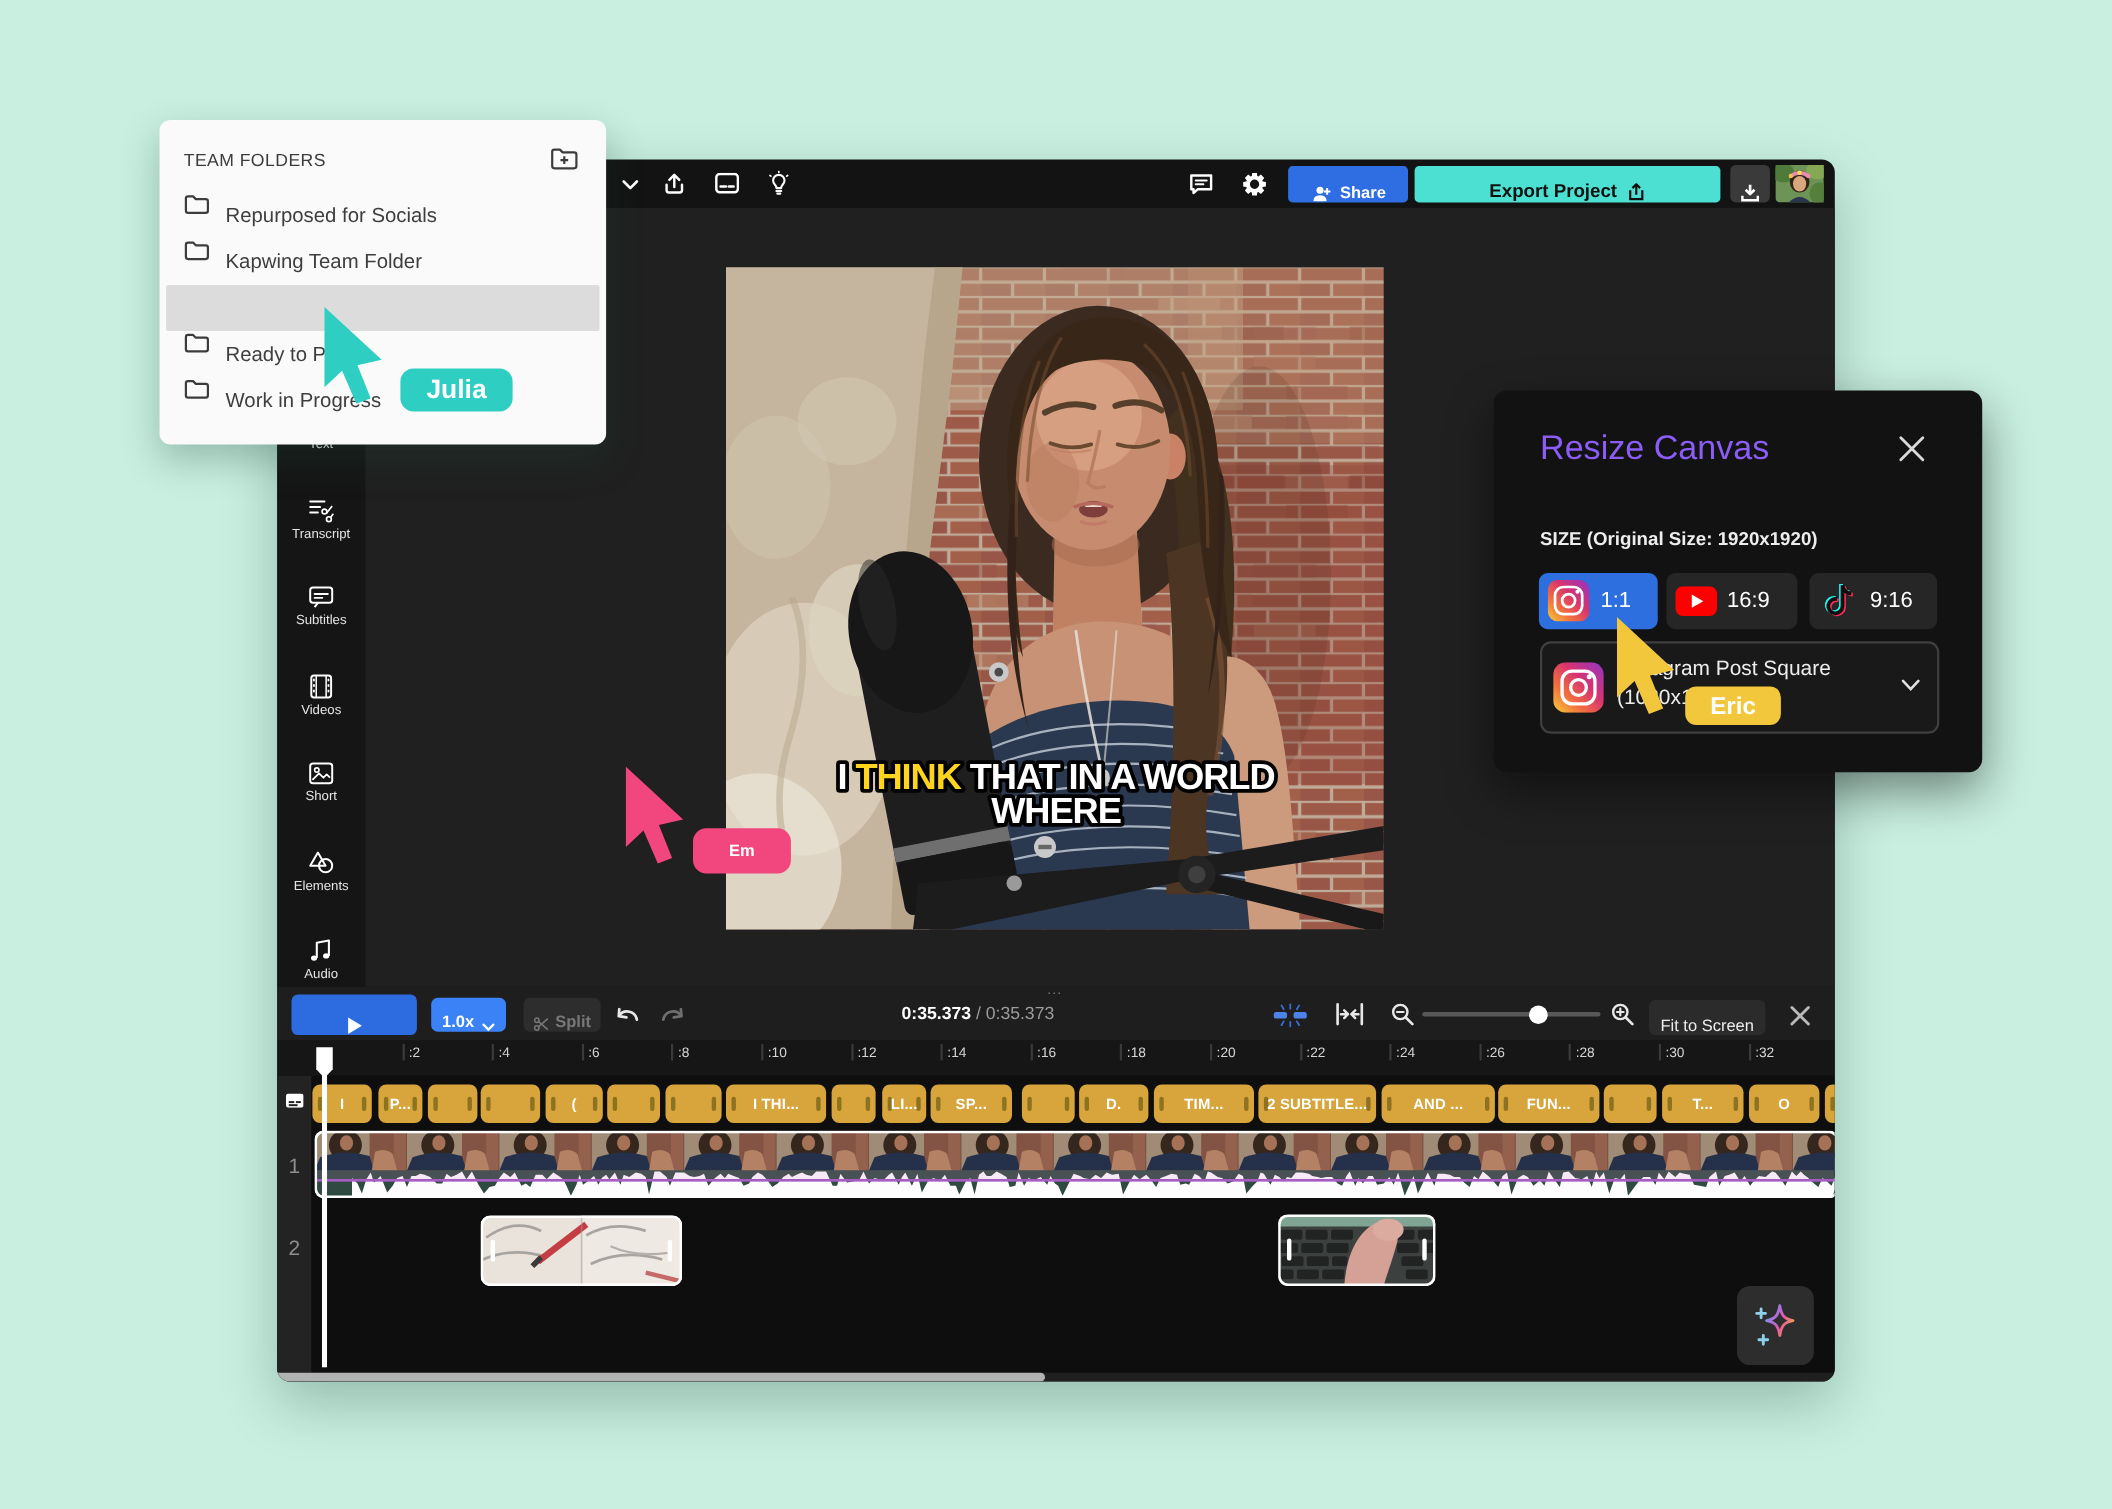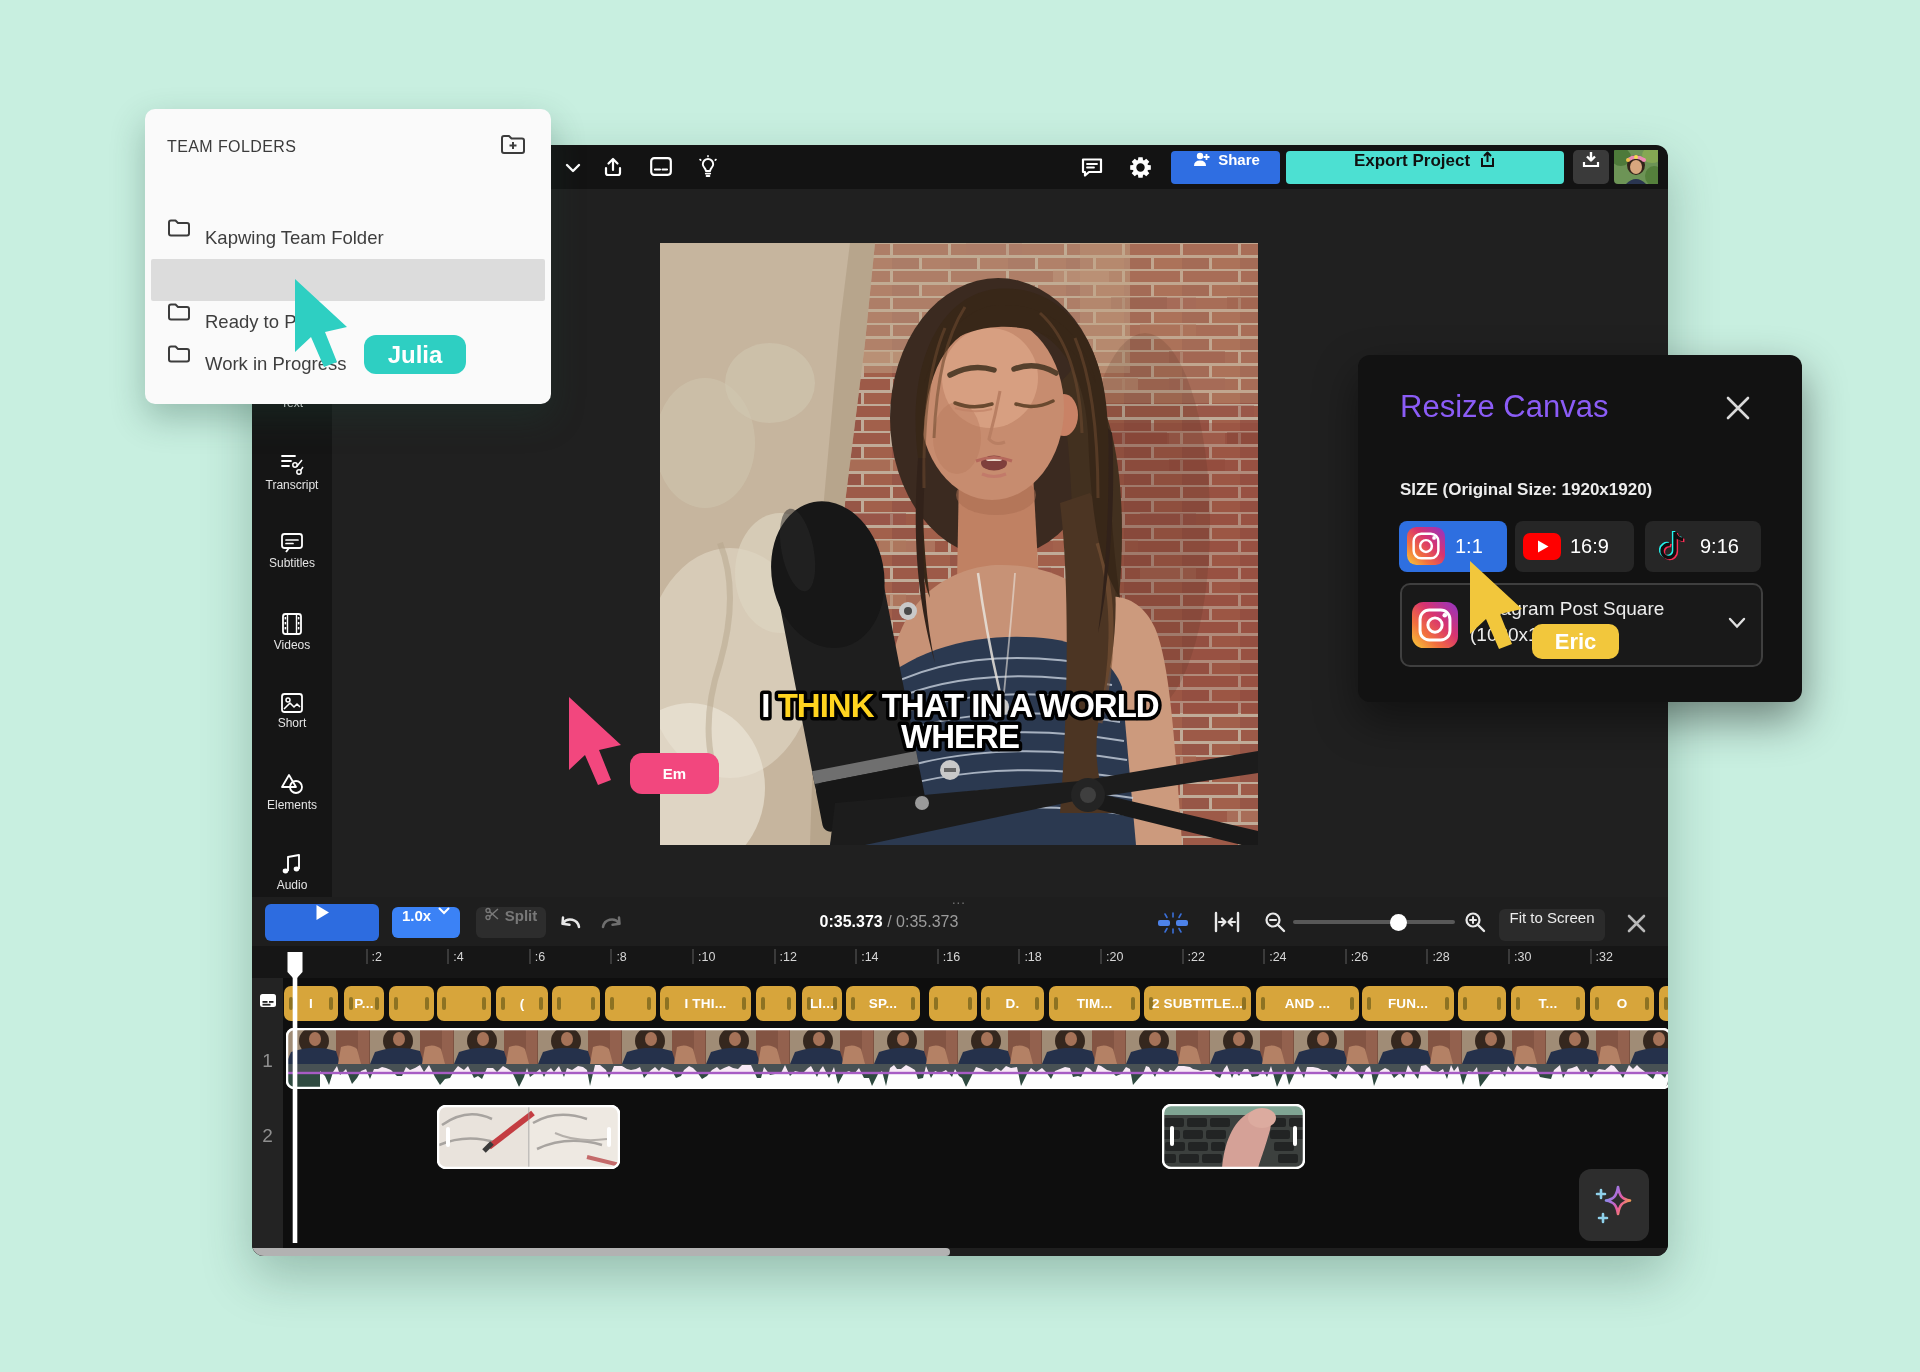--- a/index.html
+++ b/index.html
@@ -6,21 +6,21 @@
 .page { position:relative; width:1920px; height:1372px; background:#c8efe0; overflow:hidden; }
 .abs { position:absolute; }
 .window { position:absolute; left:252px; top:145px; width:1416px; height:1111px;
   background:#131313; border-radius:12px; overflow:hidden;
   box-shadow:0 20px 50px rgba(20,60,45,.28); }
 .window > * { position:absolute; }
 .canvas { left:80px; top:44px; width:1336px; height:708px; background:#202020; }
 .sidebar { left:0; top:44px; width:80px; height:708px; background:#151515; }
 .sideitem { position:absolute; width:80px; text-align:center; color:#e4e4e4; font-size:12px; }
 .sideitem svg { display:block; margin:0 auto; }
-.btn { display:flex; align-items:flex-start; justify-content:center; }
+.btn { display:flex; align-items:flex-end; justify-content:center; }
 .cbar { left:0; top:752px; width:1416px; height:49px; background:#1e1e1e; }
 .cbar > * { position:absolute; }
 .ruler { left:0; top:801px; width:1416px; height:32px; background:#161616; }
 .tick { position:absolute; top:3px; width:2px; height:15px; background:#3a3a3a; }
 .tlab { position:absolute; top:4px; font-weight:400; font-style:normal; font-size:12.5px; color:#d6d6d6; }
 .tracks { left:0; top:833px; width:1416px; height:270px; background:#0e0e0e; }
 .tracks > * { position:absolute; }
 .sclip { position:absolute; top:8px; height:35px; background:#d7a53b; border-radius:7px;
   color:#fff; font-weight:700; font-size:13.5px; display:flex; align-items:center; justify-content:center; overflow:hidden; }
 .sclip .h { position:absolute; top:11px; width:4px; height:13px; background:#8d7222; border-radius:2px; }
@@ -816,20 +816,26 @@
     <rect x="7.7" y="26" width="4.6" height="266" fill="#fff"></rect>
   </svg>
 </div>
 <div class="tf">
       <div style="left:22px;top:29px;font-size:16px;color:#3b3b3b;letter-spacing:.4px">TEAM FOLDERS</div>
       <svg style="left:355px;top:24px" width="26" height="24" viewBox="0 0 26 24">
       <path d="M2,5 Q2,3 4,3 L9,3 L11.5,5.5 L22,5.5 Q24,5.5 24,7.5 L24,18 Q24,20 22,20 L4,20 Q2,20 2,18 Z" stroke="#3c3c3c" stroke-width="2" fill="none" stroke-linejoin="round"></path>
       <path d="M13,9 L13,16 M9.5,12.5 L16.5,12.5" stroke="#3c3c3c" stroke-width="2"></path>
       </svg>
       <div style="left:6px;top:150px;width:394px;height:42px;background:#dcdcdc;border-radius:2px"></div>
+      <div class="tfrow" style="top:66px">
+        <svg style="left:22px;top:1px" width="24" height="20" viewBox="0 0 24 20">
+      <path d="M2,4.5 Q2,2.5 4,2.5 L8.5,2.5 L11,5 L20,5 Q22,5 22,7 L22,15.5 Q22,17.5 20,17.5 L4,17.5 Q2,17.5 2,15.5 Z" stroke="#3c3c3c" stroke-width="2" fill="none" stroke-linejoin="round"></path>
+        </svg>
+        <span class="lab">Repurposed for Socials</span>
+      </div>
       <div class="tfrow" style="top:108px">
         <svg style="left:22px;top:1px" width="24" height="20" viewBox="0 0 24 20">
       <path d="M2,4.5 Q2,2.5 4,2.5 L8.5,2.5 L11,5 L20,5 Q22,5 22,7 L22,15.5 Q22,17.5 20,17.5 L4,17.5 Q2,17.5 2,15.5 Z" stroke="#3c3c3c" stroke-width="2" fill="none" stroke-linejoin="round"></path>
         </svg>
         <span class="lab">Kapwing Team Folder</span>
       </div>
       <div class="tfrow" style="top:192px">
         <svg style="left:22px;top:1px" width="24" height="20" viewBox="0 0 24 20">
       <path d="M2,4.5 Q2,2.5 4,2.5 L8.5,2.5 L11,5 L20,5 Q22,5 22,7 L22,15.5 Q22,17.5 20,17.5 L4,17.5 Q2,17.5 2,15.5 Z" stroke="#3c3c3c" stroke-width="2" fill="none" stroke-linejoin="round"></path>
         </svg>

